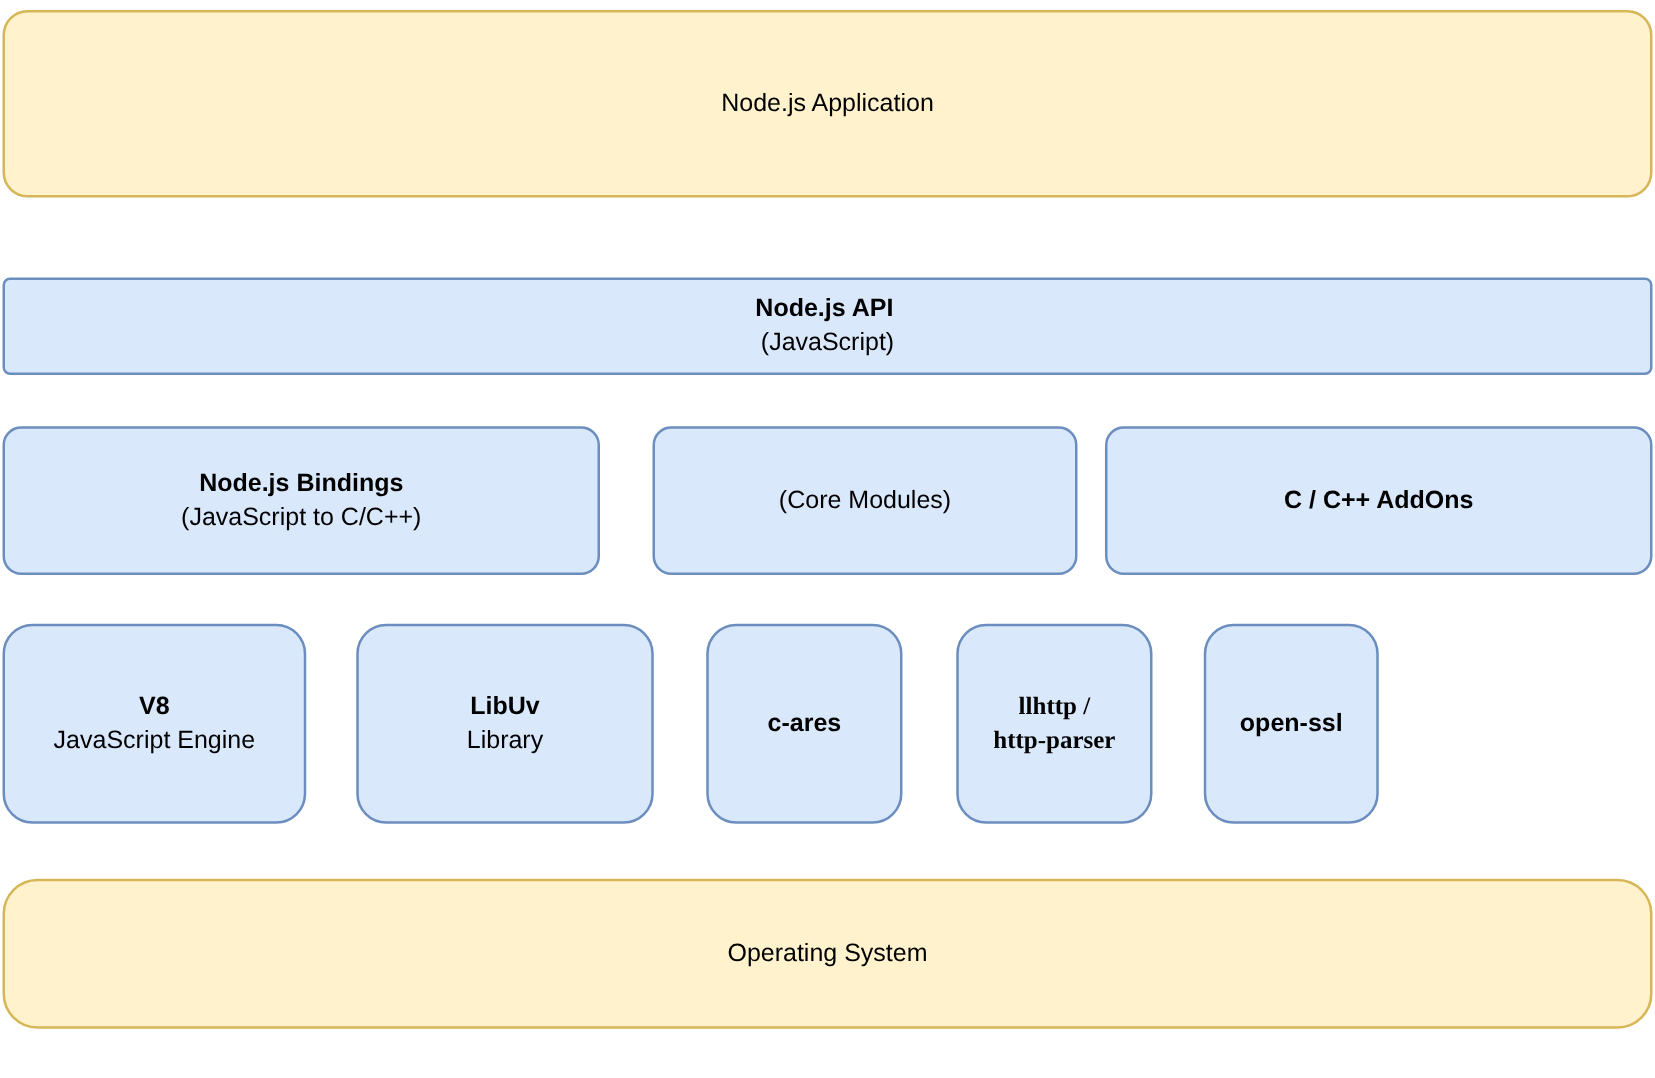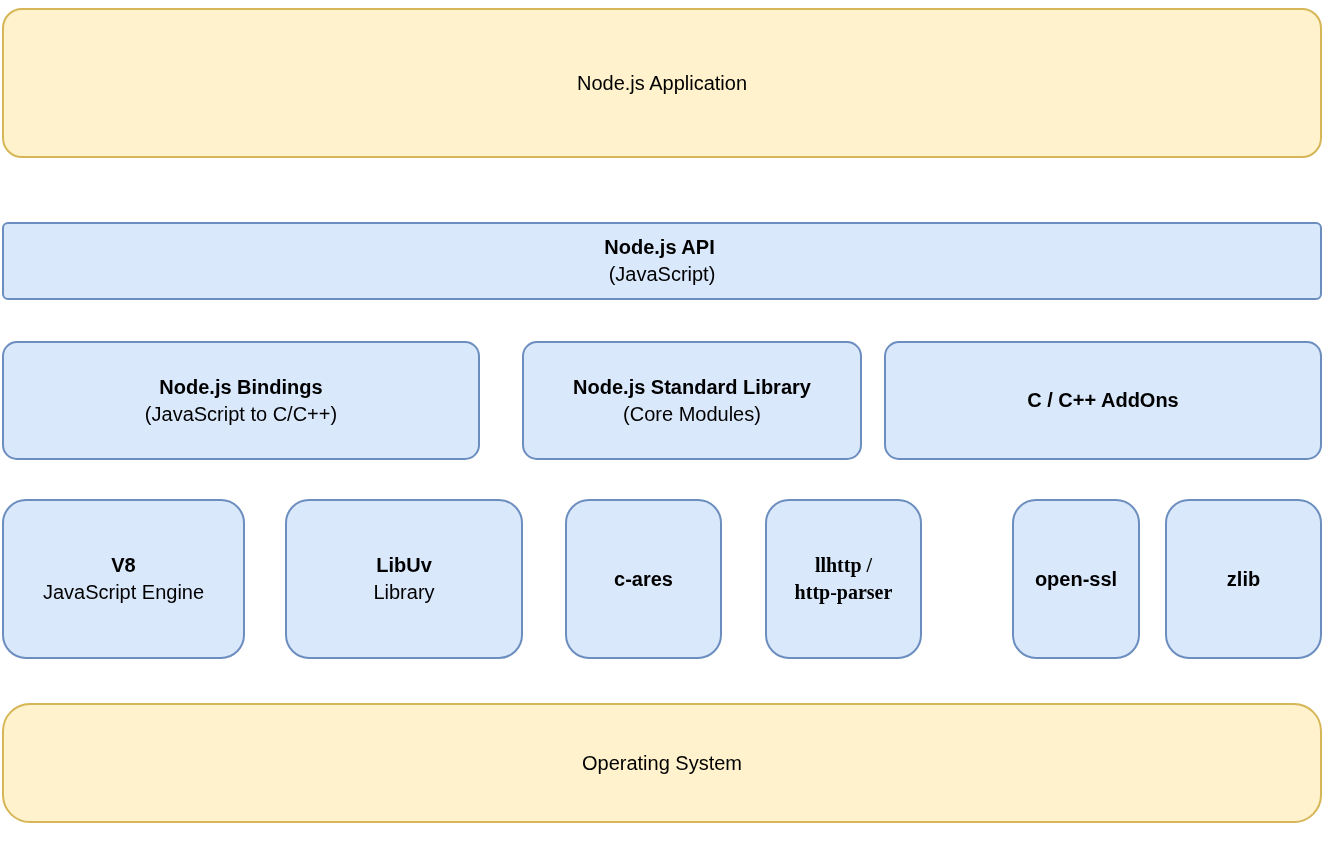--- a/index.html
+++ b/index.html
@@ -49,21 +49,21 @@
   .box-bindings { left: 2px;   width: 478px; }
   .box-stdlib   { left: 522px; width: 340px; }
   .box-addons   { left: 884px; width: 438px; }
 
   
   .row4 { top: 499px; height: 160px; border-radius: 24px; }
   .box-v8      { left: 2px;    width: 243px; align-items: center; }
   .box-libuv   { left: 285px;  width: 238px; }
   .box-cares   { left: 565px;  width: 157px; }
   .box-llhttp  { left: 765px;  width: 157px; font-family: Liberation Serif, serif; }
-  .box-openssl { left: 1012px;  width: 128px; }
+  .box-openssl { left: 963px;  width: 140px; }
   .box-zlib    { left: 1165px; width: 157px; }
 
   
   .layer-os { left: 2px; top: 703px; width: 1320px; height: 120px; border-radius: 28px; }
 </style>
 </head>
 <body>
 
 <div class="canvas">
 
@@ -75,21 +75,20 @@
     <span class="bold">Node.js API</span>
     <span class="regular">(JavaScript)</span>
   </div>
 
   <div class="node blue row3 box-bindings">
     <span class="bold">Node.js Bindings</span>
     <span class="regular">(JavaScript to C/C++)</span>
   </div>
 
   <div class="node blue row3 box-stdlib">
-    <span class="bold">Node.js Standard Library</span>
     <span class="regular">(Core Modules)</span>
   </div>
 
   <div class="node blue row3 box-addons">
     <span class="bold">C / C++ AddOns</span>
   </div>
 
   <div class="node blue row4 box-v8">
     <span class="bold">V8</span>
     <span class="regular">JavaScript Engine</span>
@@ -106,21 +105,18 @@
 
   <div class="node blue row4 box-llhttp">
     <span class="bold">llhttp /</span>
     <span class="bold">http-parser</span>
   </div>
 
   <div class="node blue row4 box-openssl">
     <span class="bold">open-ssl</span>
   </div>
 
-  <div class="node blue row4 box-zlib">
-    <span class="bold">zlib</span>
-  </div>
 
   <div class="node yellow layer-os">
     <span class="regular">Operating System</span>
   </div>
 
 </div>
 
 </body></html>

